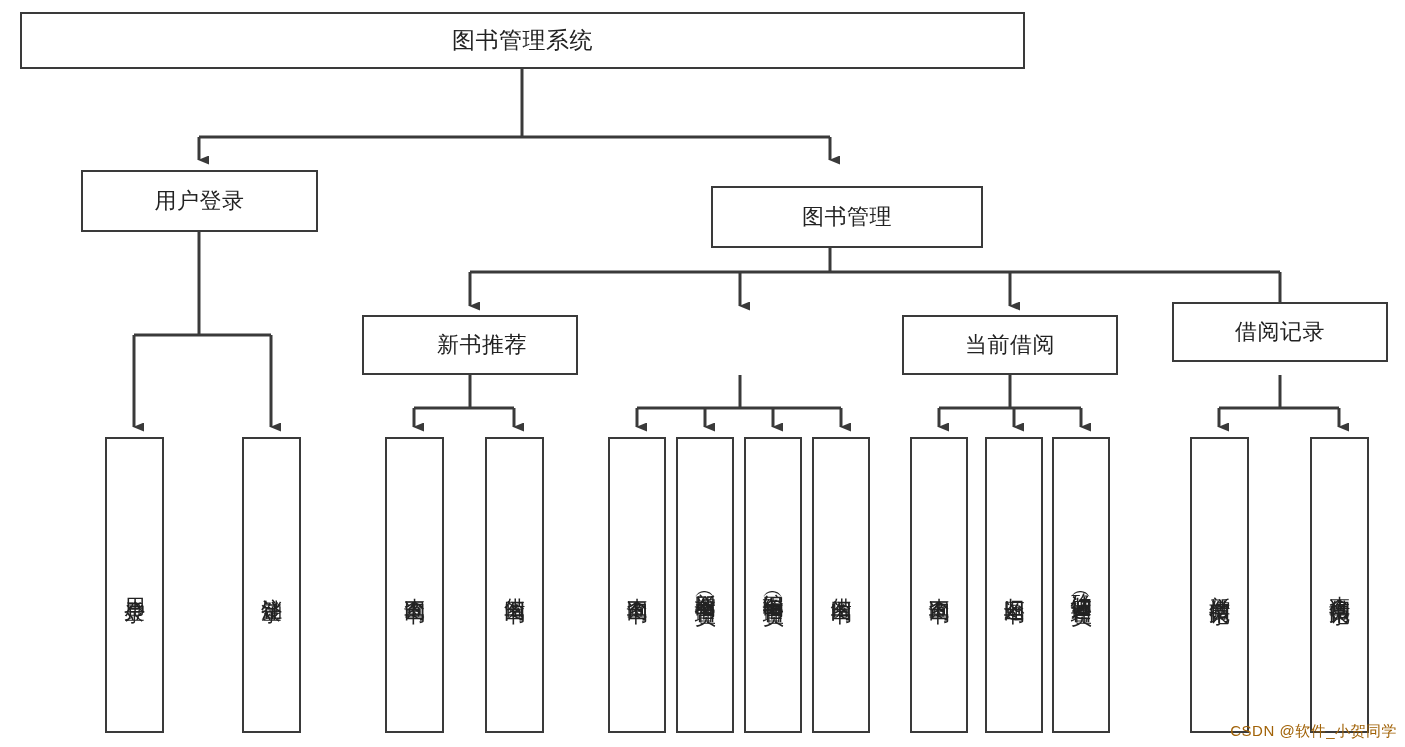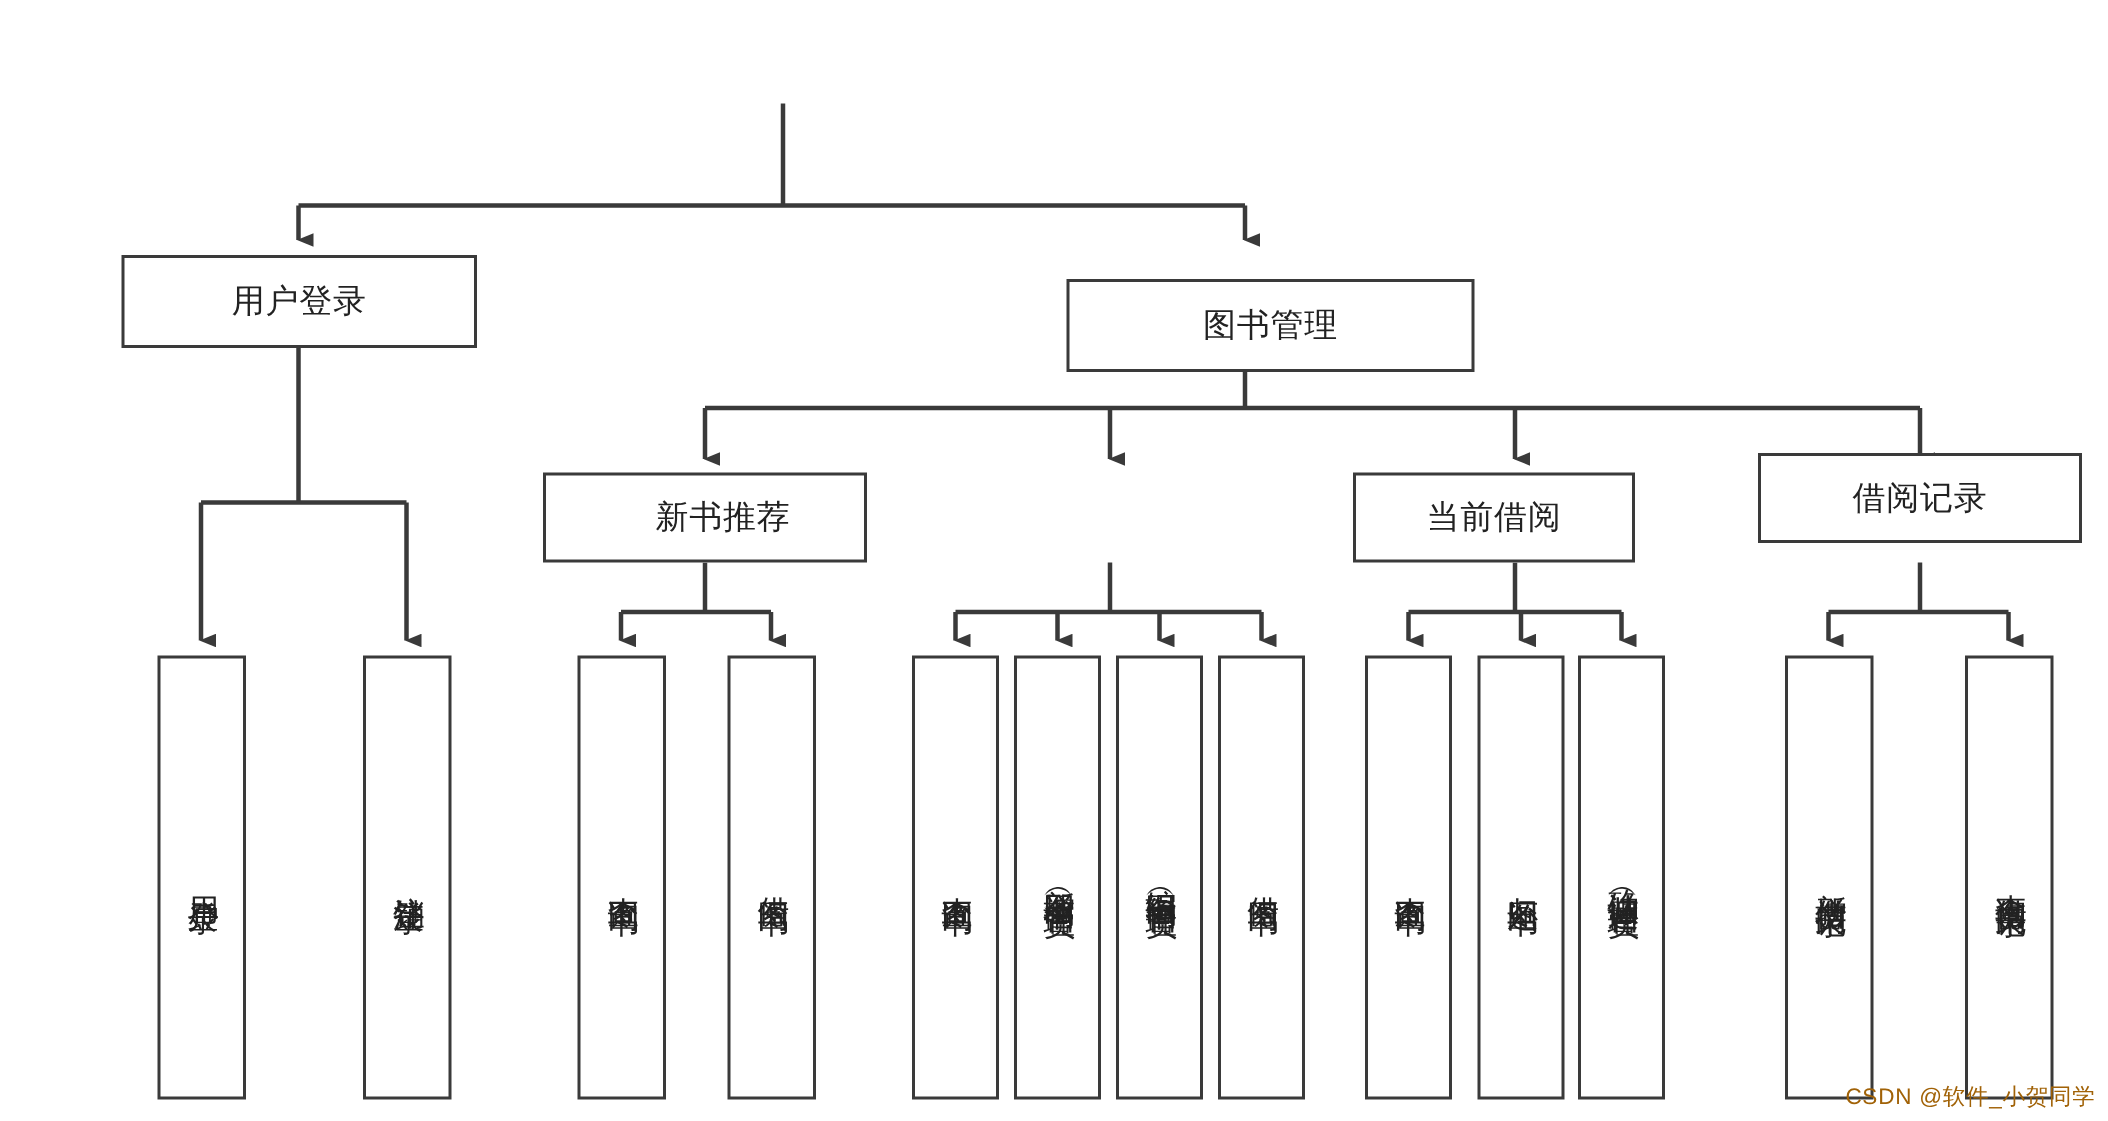--- a/index.html
+++ b/index.html
@@ -110,32 +110,35 @@
       <path d="M 1014 408 L 1014 427" marker-end="url(#arrowhead)"></path>
       <path d="M 1081 408 L 1081 427" marker-end="url(#arrowhead)"></path>
 
       <path d="M 1280 375 L 1280 408"></path>
       <path d="M 1219 408 L 1339 408"></path>
       <path d="M 1219 408 L 1219 427" marker-end="url(#arrowhead)"></path>
       <path d="M 1339 408 L 1339 427" marker-end="url(#arrowhead)"></path>
     </g>
   </svg>
 
+  <div class="node-box" id="node-root" style="left: 20px; top: 12px; width: 1005px; height: 57px;">
+    <span class="node-label-h title-label">图书管理系统</span>
+  </div>
 
   <div class="node-box" id="node-l2-0" style="left: 81px; top: 170px; width: 237px; height: 62px;">
     <span class="node-label-h">用户登录</span>
   </div>
   <div class="node-box" id="node-l2-1" style="left: 711px; top: 186px; width: 272px; height: 62px; text-align: center;">
     <span class="node-label-h">图书管理</span>
   </div>
 
   <div class="node-box" id="node-l3-0" style="left: 362px; top: 315px; width: 216px; height: 60px; padding-left: 24px;">
     <span class="node-label-h">新书推荐</span>
   </div>
-  <div class="node-box" id="node-l3-2" style="left: 902px; top: 315px; width: 188px; height: 60px;">
+  <div class="node-box" id="node-l3-2" style="left: 902px; top: 315px; width: 216px; height: 60px;">
     <span class="node-label-h">当前借阅</span>
   </div>
   <div class="node-box" id="node-l3-3" style="left: 1172px; top: 302px; width: 216px; height: 60px; justify-content: center;">
     <span class="node-label-h">借阅记录</span>
   </div>
 
   <div class="node-box" id="node-leaf-0" style="left: 105px; top: 437px; width: 59px; height: 296px;">
     <span class="node-label-v">用户登录</span>
   </div>
   <div class="node-box" id="node-leaf-1" style="left: 242px; top: 437px; width: 59px; height: 296px;">

